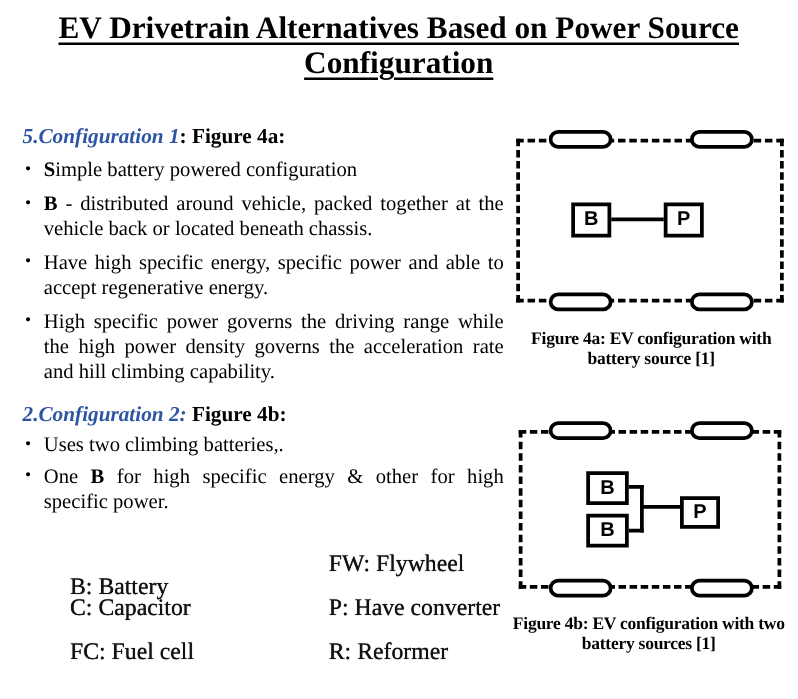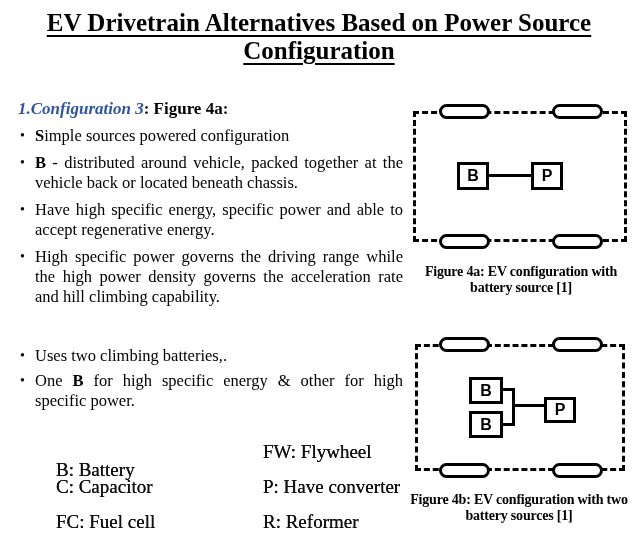--- a/index.html
+++ b/index.html
@@ -37,43 +37,46 @@
 </style>
 </head>
 <body>
 
 <div class="slide">
 
   <div class="title">EV Drivetrain Alternatives Based on Power Source Configuration</div>
 
 
   <div class="heading" style="top:99px">
-    <span class="colored">1.Configuration 3</span><span>: Figure 4a:</span>
+    <span class="colored">5.Configuration 1</span><span>: Figure 4a:</span>
   </div>
 
   <div class="bullet" style="top:126px">
     <span class="marker">•</span>
-    <span class="btext"><span></span><b>S</b><span>imple sources powered configuration</span></span>
+    <span class="btext"><span></span><b>S</b><span>imple battery powered configuration</span></span>
   </div>
 
   <div class="bullet" style="top:153px">
     <span class="marker">•</span>
     <span class="btext"><span></span><b>B</b><span> - distributed around vehicle, packed together at the vehicle back or located beneath chassis.</span></span>
   </div>
 
   <div class="bullet" style="top:200px">
     <span class="marker">•</span>
     <span class="btext"><span>Have high specific energy, specific power and able to accept regenerative energy.</span><b></b><span></span></span>
   </div>
 
   <div class="bullet" style="top:247px">
     <span class="marker">•</span>
     <span class="btext"><span>High specific power governs the driving range while the high power density governs the acceleration rate and hill climbing capability.</span><b></b><span></span></span>
   </div>
 
+  <div class="heading" style="top:322px">
+    <span class="colored">2.Configuration 2:</span><span> Figure  4b:</span>
+  </div>
 
   <div class="bullet" style="top:346px">
     <span class="marker">•</span>
     <span class="btext"><span>Uses two climbing batteries,.</span><b></b><span></span></span>
   </div>
 
   <div class="bullet" style="top:371px">
     <span class="marker">•</span>
     <span class="btext"><span>One </span><b>B</b><span> for high specific energy &amp; other for high specific power.</span></span>
   </div>

